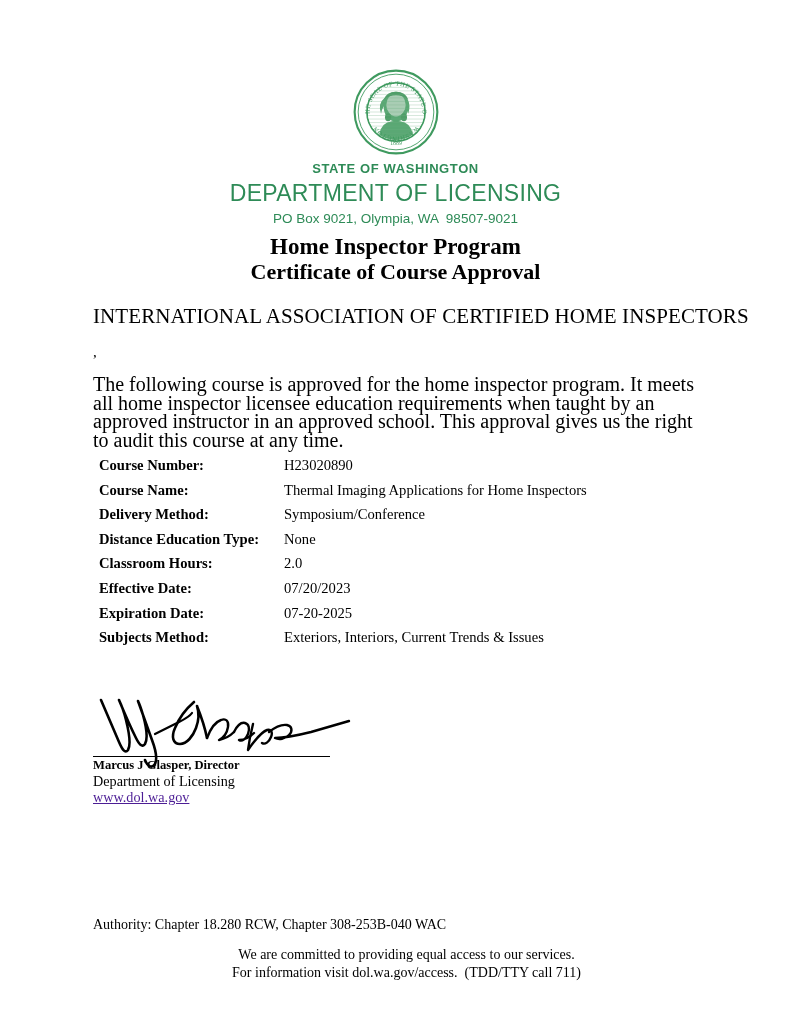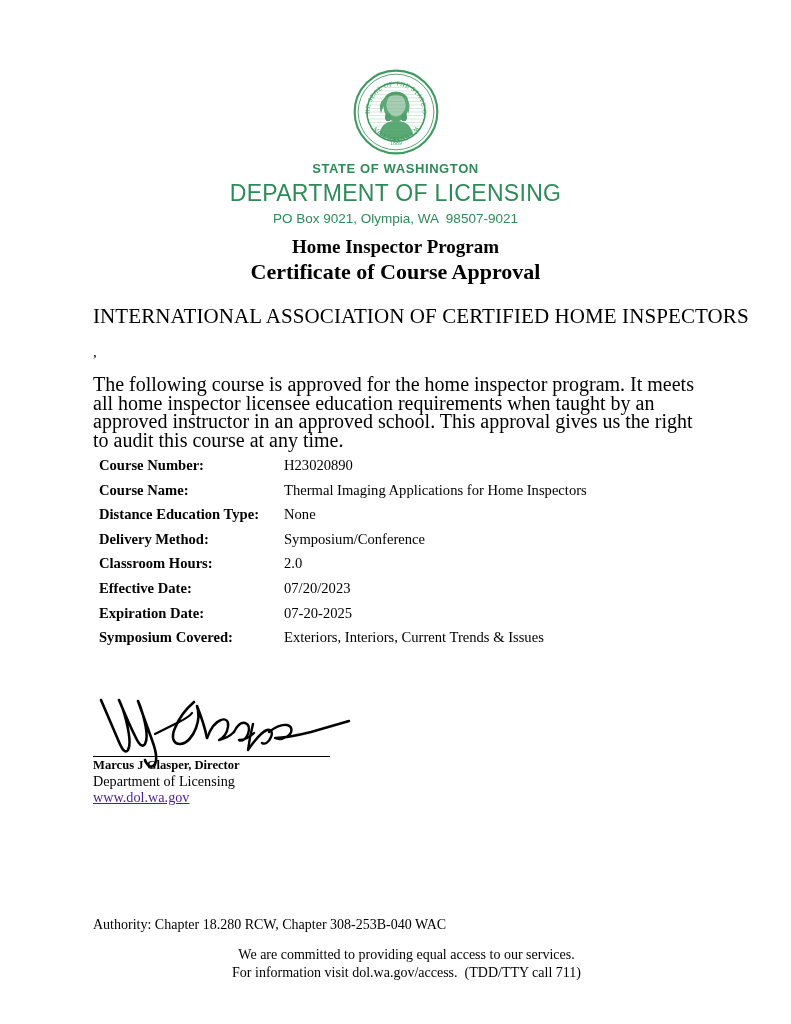--- a/index.html
+++ b/index.html
@@ -70,21 +70,21 @@
 
   
   .title-block {
     position: absolute;
     left: 0;
     right: 0;
     top: 235px;
     text-align: center;
   }
   .title-1 {
-    font-size: 19px;
+    font-size: 23px;
     font-weight: bold;
     line-height: 24px;
   }
   .title-2 {
     font-size: 22px;
     font-weight: bold;
     line-height: 26px;
   }
 
   
@@ -293,41 +293,41 @@
     <tbody>
       <tr>
         <td class="label">Course Number:</td>
         <td class="value">H23020890</td>
       </tr>
       <tr>
         <td class="label">Course Name:</td>
         <td class="value">Thermal Imaging Applications for Home Inspectors</td>
       </tr>
       <tr>
+        <td class="label">Delivery Method:</td>
+        <td class="value">Symposium/Conference</td>
+      </tr>
+      <tr>
         <td class="label">Distance Education Type:</td>
         <td class="value">None</td>
       </tr>
       <tr>
-        <td class="label">Delivery Method:</td>
-        <td class="value">Symposium/Conference</td>
-      </tr>
-      <tr>
         <td class="label">Classroom Hours:</td>
         <td class="value">2.0</td>
       </tr>
       <tr>
         <td class="label">Effective Date:</td>
         <td class="value">07/20/2023</td>
       </tr>
       <tr>
         <td class="label">Expiration Date:</td>
         <td class="value">07-20-2025</td>
       </tr>
       <tr>
-        <td class="label">Symposium Covered:</td>
+        <td class="label">Subjects Method:</td>
         <td class="value">Exteriors, Interiors, Current Trends &amp; Issues</td>
       </tr>
     </tbody>
   </table>
 
   <div class="sig-area">
     <svg class="sig-svg" viewBox="0 0 260 72">
       <g fill="none" stroke="#000000" stroke-linecap="round" stroke-linejoin="round">
         <path d="M 8 12 C 14 26, 20 40, 26 54 C 29 61, 32 66, 35 62 C 38 57, 36 44, 33 32 C 31 24, 28 16, 26 12 C 31 24, 37 38, 43 50 C 46 56, 49 60, 52 56 C 55 51, 53 38, 50 27 C 48 20, 46 15, 45 13 C 49 24, 54 38, 59 52 C 62 60, 65 70, 62 76 C 59 81, 54 78, 52 72" stroke-width="2.6"></path>
         <path d="M 62 46 C 70 42, 78 38, 86 34 C 92 31, 97 28, 99 25" stroke-width="2.2"></path>

